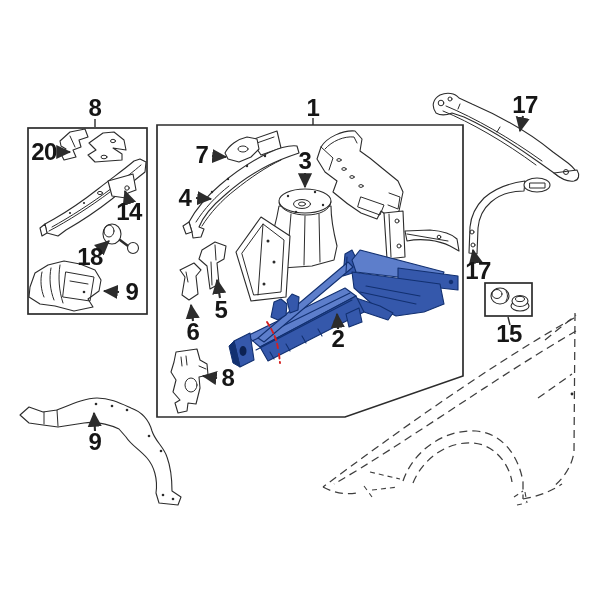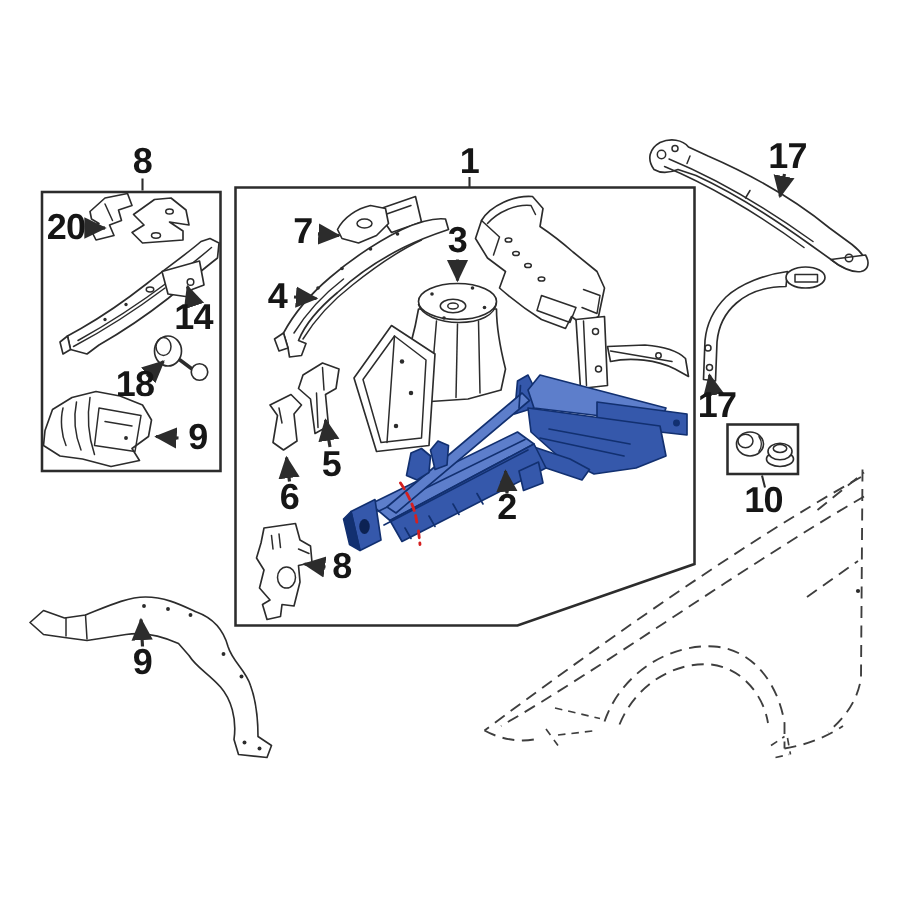--- a/index.html
+++ b/index.html
@@ -287,15 +287,15 @@
 <div class="callout" style="left:193px;top:332px">6</div>
 <div class="callout" style="left:202px;top:155px">7</div>
 <div class="callout" style="left:228px;top:378px">8</div>
 <div class="callout" style="left:95px;top:442px">9</div>
 <div class="callout" style="left:95px;top:108px">8</div>
 <div class="callout" style="left:129px;top:212px">14</div>
 <div class="callout" style="left:90px;top:257px">18</div>
 <div class="callout" style="left:44px;top:152px">20</div>
 <div class="callout" style="left:132px;top:292px">9</div>
 <div class="callout" style="left:478px;top:271px">17</div>
-<div class="callout" style="left:509px;top:334px">10</div>
+<div class="callout" style="left:509px;top:334px">15</div>
 <div class="callout" style="left:525px;top:105px">17</div>
 </div>
 
 </body></html>

